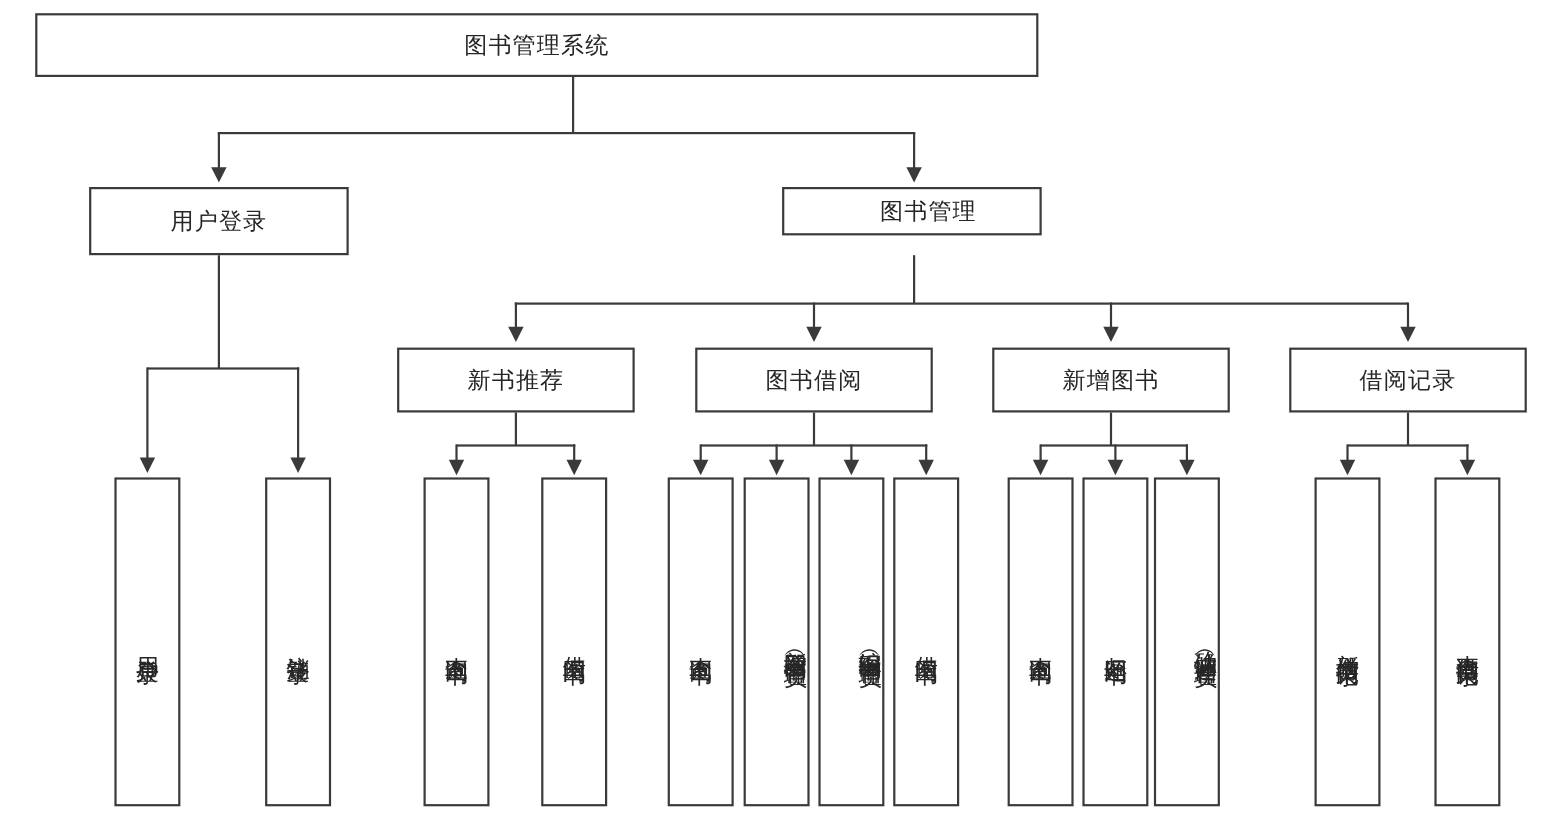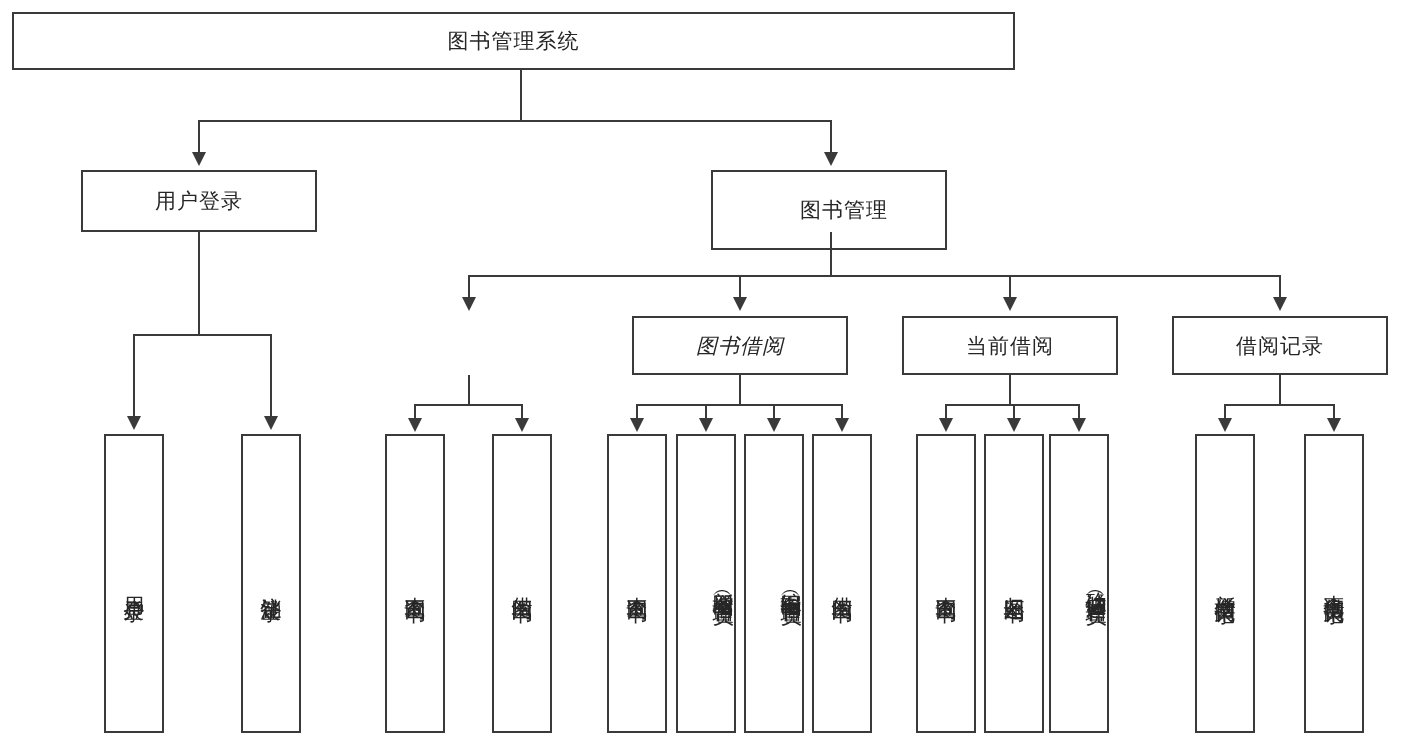--- a/index.html
+++ b/index.html
@@ -70,38 +70,38 @@
     color: #c9c9c9;
     white-space: nowrap;
     letter-spacing: 0.5px;
   }
 </style>
 </head>
 <body>
 
 <div id="canvas">
 
-  <div class="node horiz" style="left:12px; top:12px; width:1003px; height:58px;">
+  <div class="node horiz" style="left:32px; top:12px; width:912px; height:58px;">
     <span>图书管理系统</span>
   </div>
 
   <div class="conn vline" style="left:520px; top:70px; width:2px; height:50px;"></div>
 
   <div class="conn hline" style="left:198px; top:120px; width:634px; height:2px;"></div>
 
   <div class="conn vline" style="left:198px; top:120px; width:2px; height:34px;"></div>
   <div class="arrow" style="left:192px; top:152px;"></div>
 
   <div class="conn vline" style="left:830px; top:120px; width:2px; height:34px;"></div>
   <div class="arrow" style="left:824px; top:152px;"></div>
 
   <div class="node horiz" style="left:81px; top:170px; width:236px; height:62px;">
     <span>用户登录</span>
   </div>
-  <div class="node horiz" style="left:711px; top:170px; width:236px; height:80px;padding-left:30px;">
+  <div class="node horiz" style="left:711px; top:170px; width:236px; height:44px;padding-left:30px;">
     <span>图书管理</span>
   </div>
 
   <div class="conn vline" style="left:198px; top:232px; width:2px; height:103px;"></div>
   <div class="conn hline" style="left:134px; top:334px; width:138px; height:2px;"></div>
   <div class="conn vline" style="left:133px; top:334px; width:2px; height:84px;"></div>
   <div class="arrow" style="left:127px; top:416px;"></div>
   <div class="conn vline" style="left:270px; top:334px; width:2px; height:84px;"></div>
   <div class="arrow" style="left:264px; top:416px;"></div>
 
@@ -120,25 +120,28 @@
 
   <div class="conn vline" style="left:739px; top:275px; width:2px; height:24px;"></div>
   <div class="arrow" style="left:733px; top:297px;"></div>
 
   <div class="conn vline" style="left:1009px; top:275px; width:2px; height:24px;"></div>
   <div class="arrow" style="left:1003px; top:297px;"></div>
 
   <div class="conn vline" style="left:1279px; top:275px; width:2px; height:24px;"></div>
   <div class="arrow" style="left:1273px; top:297px;"></div>
 
-  <div class="node horiz" style="left:632px; top:316px; width:216px; height:59px;font-style:italic;">
+  <div class="node horiz" style="left:361px; top:316px; width:216px; height:59px;">
+    <span>新书推荐</span>
+  </div>
+  <div class="node horiz" style="left:632px; top:316px; width:216px; height:59px;">
     <span>图书借阅</span>
   </div>
   <div class="node horiz" style="left:902px; top:316px; width:216px; height:59px;">
-    <span>当前借阅</span>
+    <span>新增图书</span>
   </div>
   <div class="node horiz" style="left:1172px; top:316px; width:216px; height:59px;align-items:center;">
     <span>借阅记录</span>
   </div>
 
   <div class="conn vline" style="left:468px; top:375px; width:2px; height:30px;"></div>
   <div class="conn hline" style="left:415px; top:404px; width:108px; height:2px;"></div>
   <div class="conn vline" style="left:414px; top:404px; width:2px; height:16px;"></div>
   <div class="arrow" style="left:408px; top:418px;"></div>
   <div class="conn vline" style="left:521px; top:404px; width:2px; height:16px;"></div>

